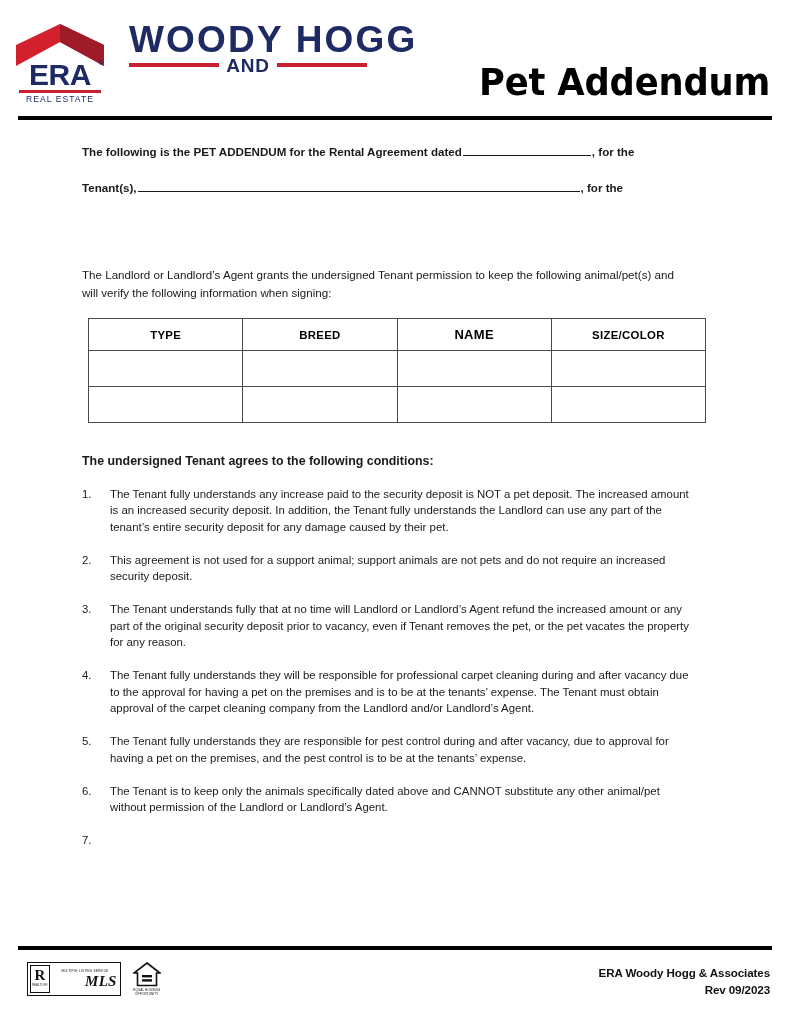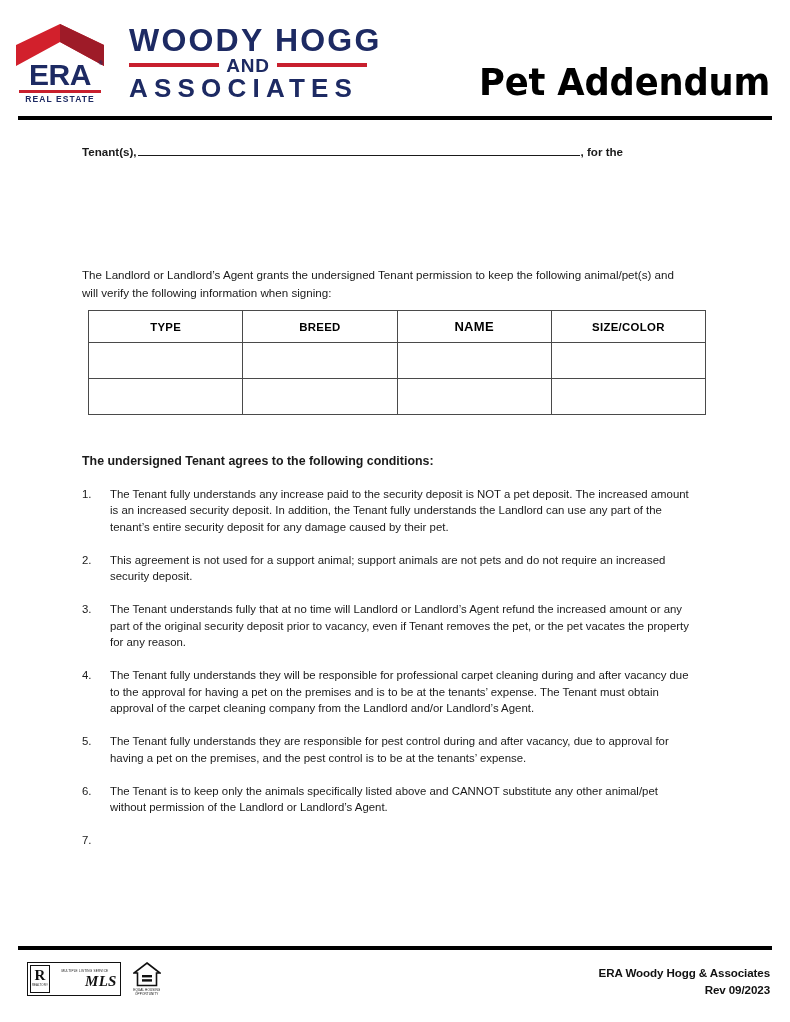--- a/index.html
+++ b/index.html
@@ -83,36 +83,36 @@
     height: 3px;
     background: #c8202e;
   }
   .era-sub {
     position: absolute;
     left: 0;
     top: 70px;
     width: 88px;
     text-align: center;
     font-size: 8.5px;
-    font-weight: bold;
+    font-weight: normal;
     letter-spacing: 1.1px;
     color: #1d2a63;
     line-height: 11px;
   }
 
   
   .wh-block {
     position: relative;
     margin-left: 14px;
     padding-bottom: 2px;
     width: 238px;
   }
   .wh-line1 {
     font-weight: bold;
-    font-size: 32px;
+    font-size: 37px;
     letter-spacing: 2.2px;
     color: #1d2a63;
     line-height: 32px;
     white-space: nowrap;
   }
   .wh-and-row {
     position: relative;
     height: 16px;
     display: flex;
     align-items: center;
@@ -207,21 +207,21 @@
     width: 600px;
     font-size: 11.6px;
     line-height: 18px;
     color: #1a1a1a;
   }
 
   
   .pet-table {
     position: absolute;
     left: 88px;
-    top: 192px;
+    top: 200px;
     width: 618px;
     border-collapse: collapse;
     table-layout: fixed;
   }
   .pet-table td, .pet-table th {
     border: 1px solid #4a4a4a;
     padding: 0;
     margin: 0;
   }
   .pet-table th {
@@ -400,31 +400,33 @@
         <div class="era-sub">REAL ESTATE</div>
       </div>
 
       <div class="wh-block">
         <div class="wh-line1">WOODY HOGG</div>
         <div class="wh-and-row">
           <span class="wh-and-rule"></span>
           <span class="wh-and-text">AND</span>
           <span class="wh-and-rule"></span>
         </div>
-        <div class="wh-line2">ASSOCIATES</div>
       </div>
     </div>
 
     <div class="doc-title">Pet Addendum</div>
     <div class="rule-top"></div>
   </div>
 
   <div class="body-area">
 
     <div class="intro">
+      <div class="intro-line">
+        <span>The following is the PET ADDENDUM for the Rental Agreement dated</span><span class="blank blank-sm"></span><span>, for the</span>
+      </div>
       <div class="intro-line">
         <span>Tenant(s),</span><span class="blank blank-lg"></span><span>, for the</span>
       </div>
     </div>
 
     <div class="grant">The Landlord or Landlord’s Agent grants the undersigned Tenant permission to keep the following animal/pet(s) and will verify the following information when signing:</div>
 
     <table class="pet-table">
       <thead>
         <tr>
@@ -468,21 +470,21 @@
       <div class="cond-item">
         <span class="cond-num">4.</span>
         <span>The Tenant fully understands they will be responsible for professional carpet cleaning during and after vacancy due to the approval for having a pet on the premises and is to be at the tenants’ expense. The Tenant must obtain approval of the carpet cleaning company from the Landlord and/or Landlord’s Agent.</span>
       </div>
       <div class="cond-item">
         <span class="cond-num">5.</span>
         <span>The Tenant fully understands they are responsible for pest control during and after vacancy, due to approval for having a pet on the premises, and the pest control is to be at the tenants’ expense.</span>
       </div>
       <div class="cond-item">
         <span class="cond-num">6.</span>
-        <span>The Tenant is to keep only the animals specifically listed above and CANNOT substitute any other animal/pet without permission of the Landlord or Landlord’s Agent.</span>
+        <span>The Tenant is to keep only the animals specifically dated above and CANNOT substitute any other animal/pet without permission of the Landlord or Landlord’s Agent.</span>
       </div>
       <div class="cond-item">
         <span class="cond-num">7.</span>
       </div>
     </div>
   </div>
 
   <div class="rule-bottom"></div>
 
   <div class="footer-logos">

